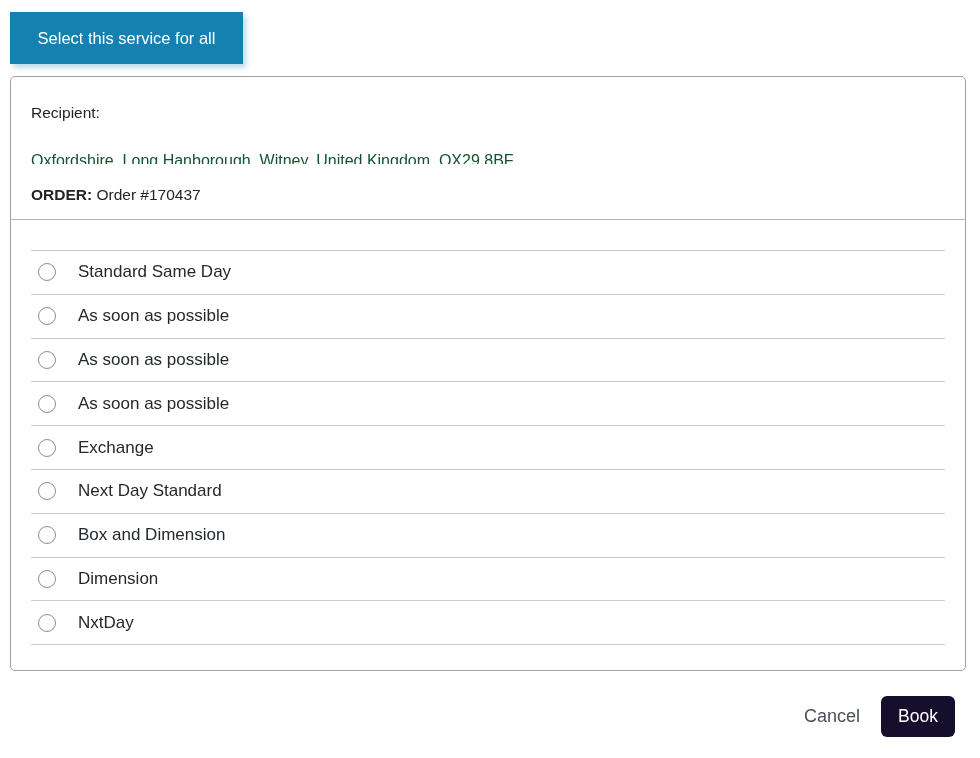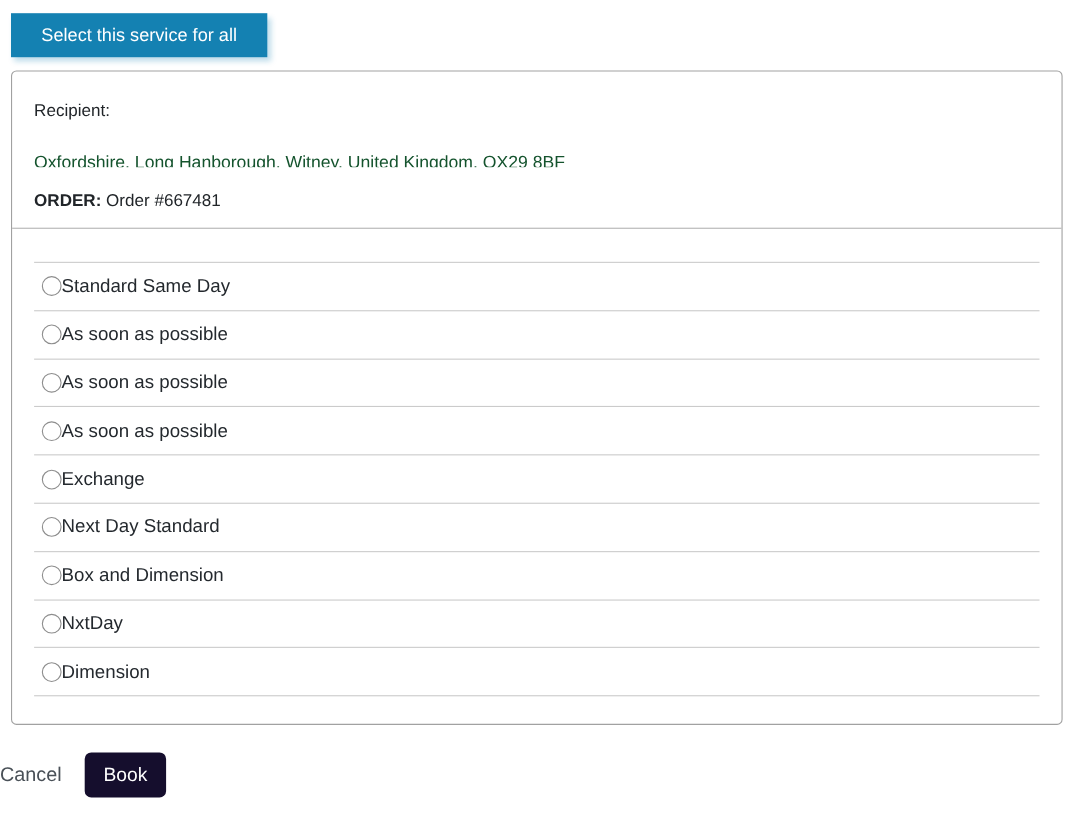--- a/index.html
+++ b/index.html
@@ -8,21 +8,21 @@
     background: #ffffff;
     font-family: "Liberation Sans", "DejaVu Sans", sans-serif;
     color: #212529;
   }
   body { position: relative; overflow: hidden; }
 
   
   .select-all-btn {
     display: block;
     margin: 12px 0 0 10px;
-    width: 233px; height: 40px;
+    width: 233px; height: 52px;
     background: var(--primary-blue, #1481b2);
     color: #ffffff;
     border: none;
     font-family: inherit;
     font-size: 16.5px;
     cursor: pointer;
     box-shadow: 3px 4px 5px rgba(20,128,178,0.28);
   }
 
   
@@ -74,29 +74,30 @@
     cursor: pointer;
   }
   .radio {
     width: 18px; height: 18px;
     border: 1px solid #8d8d8d;
     border-radius: 50%;
     background: #fff;
     flex: 0 0 18px;
   }
   .service-label {
-    margin-left: 0;
+    margin-left: 22px;
     font-size: 17px;
     color: #24292e;
   }
   .panel-bottom-pad { height: 25px; }
 
   
   .footer {
     display: flex;
+    justify-content: flex-end;
     align-items: center;
     margin-top: 25px;
     padding-right: 25px;
     gap: 21px;
   }
   .cancel-btn {
     background: none; border: none;
     font-family: inherit;
     font-size: 18px;
     color: #495057;
@@ -119,21 +120,21 @@
 <button class="select-all-btn">Select this service for all</button>
 
 <div class="panel">
 
   <div class="recipient-section">
     <div class="recipient-label">Recipient:</div>
     <div class="address-clip">
       <span>Oxfordshire, Long Hanborough, Witney, United Kingdom, OX29 8BF</span>
     </div>
     <div class="order-line">
-      <span class="order-label">ORDER:</span><span> Order #667481</span>
+      <span class="order-label">ORDER:</span><span> Order #170437</span>
     </div>
   </div>
 
   <div class="service-list">
   <div class="service-row">
     <span class="radio"></span>
     <span class="service-label">Standard Same Day</span>
   </div>
 
   <div class="service-row">
@@ -161,26 +162,26 @@
     <span class="service-label">Next Day Standard</span>
   </div>
 
   <div class="service-row">
     <span class="radio"></span>
     <span class="service-label">Box and Dimension</span>
   </div>
 
   <div class="service-row">
     <span class="radio"></span>
-    <span class="service-label">NxtDay</span>
+    <span class="service-label">Dimension</span>
   </div>
 
   <div class="service-row">
     <span class="radio"></span>
-    <span class="service-label">Dimension</span>
+    <span class="service-label">NxtDay</span>
   </div>
 </div>
 
   <div class="panel-bottom-pad"></div>
 </div>
 
 <div class="footer">
   <button class="cancel-btn">Cancel</button>
   <button class="book-btn">Book</button>
 </div>

